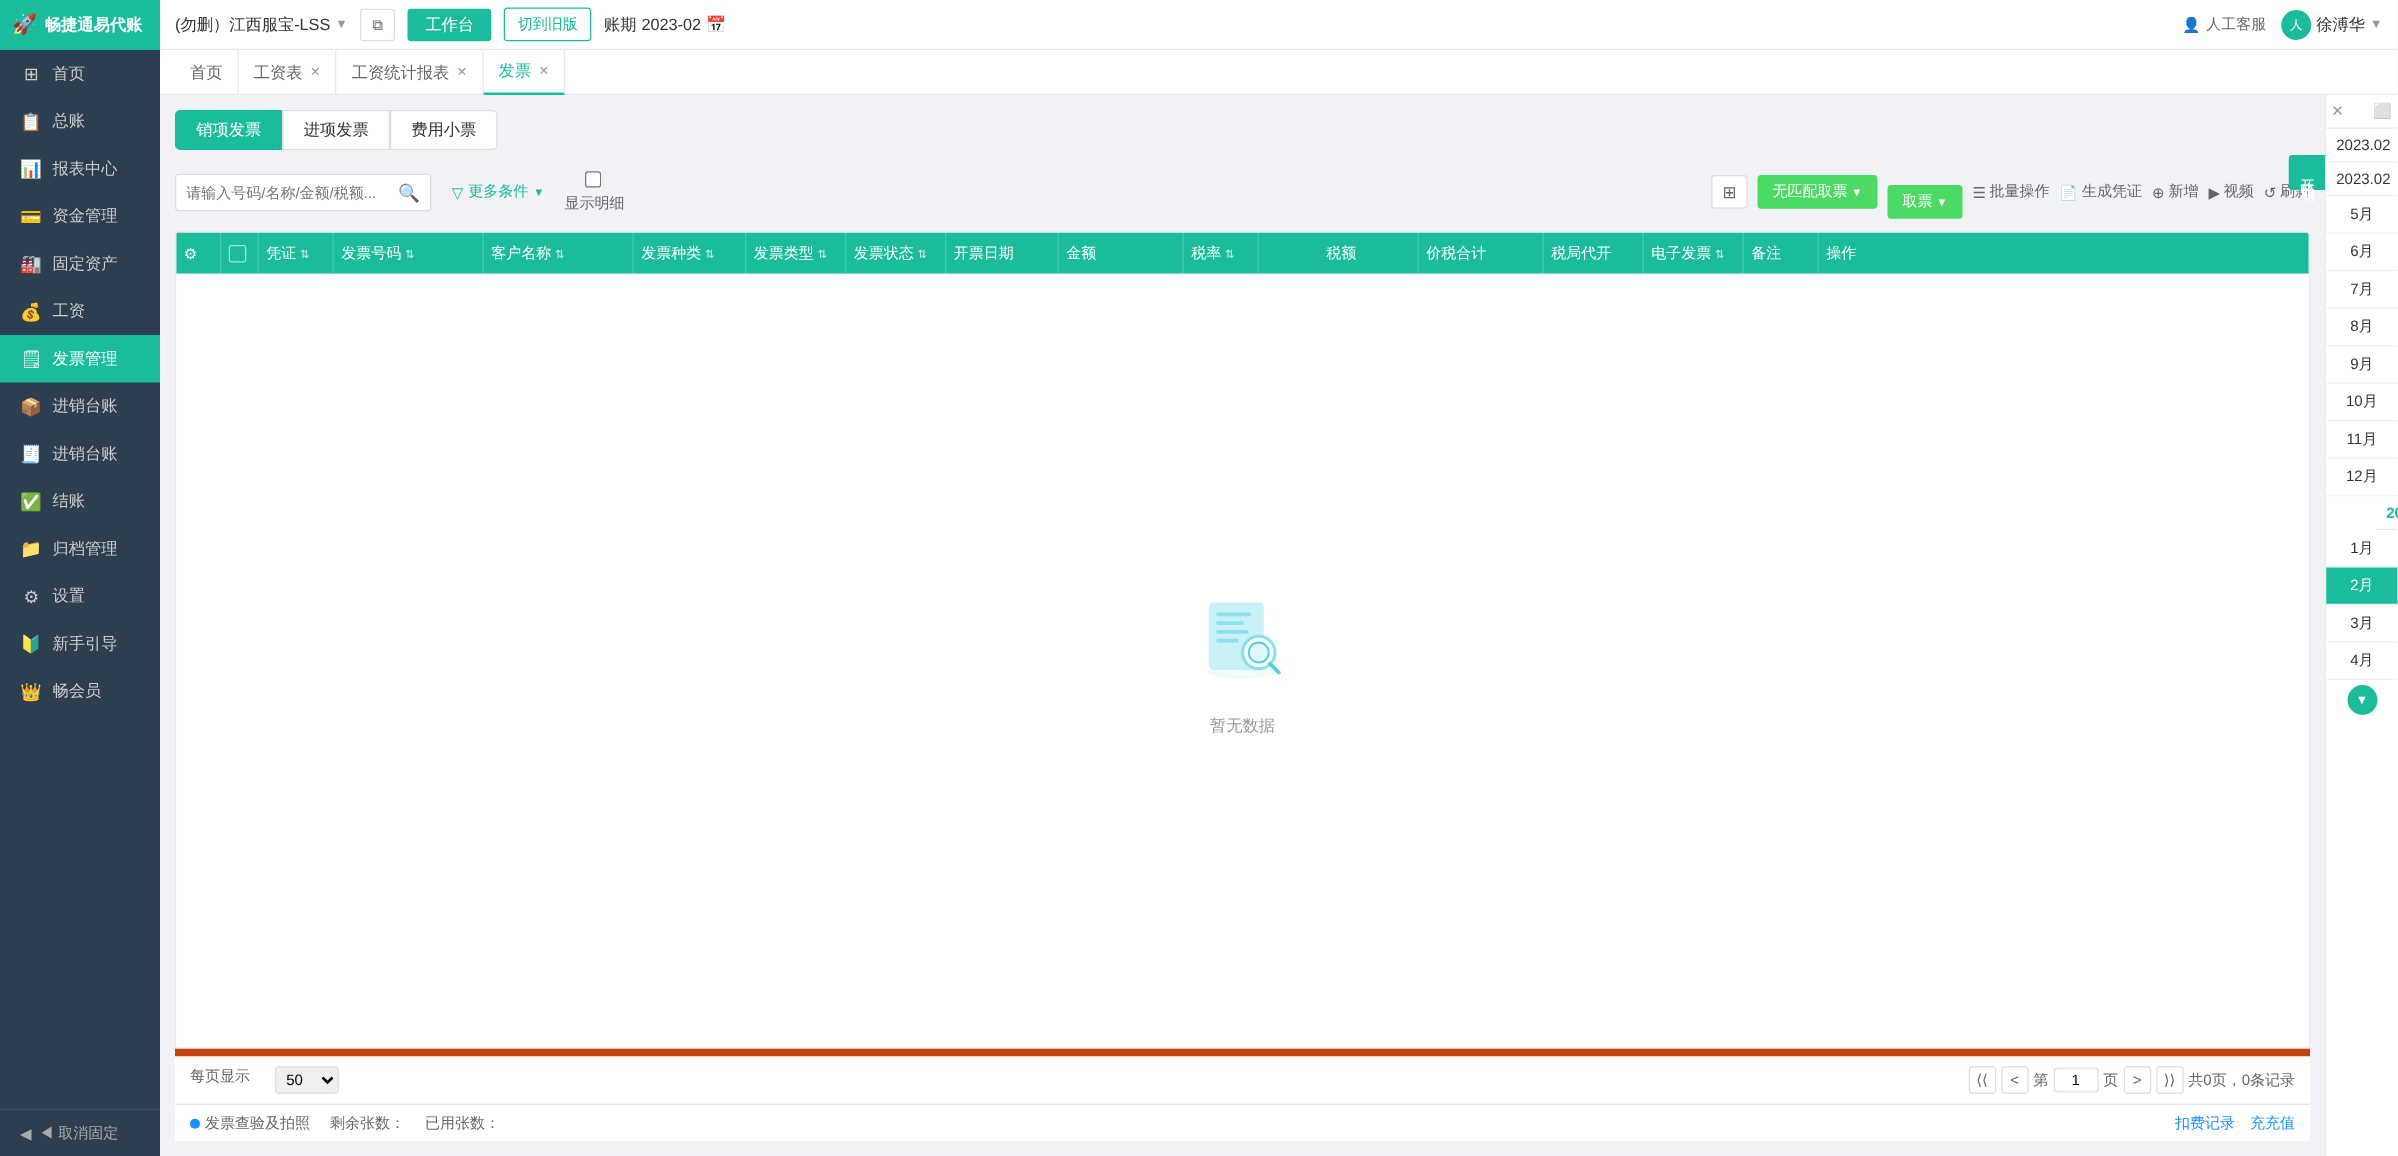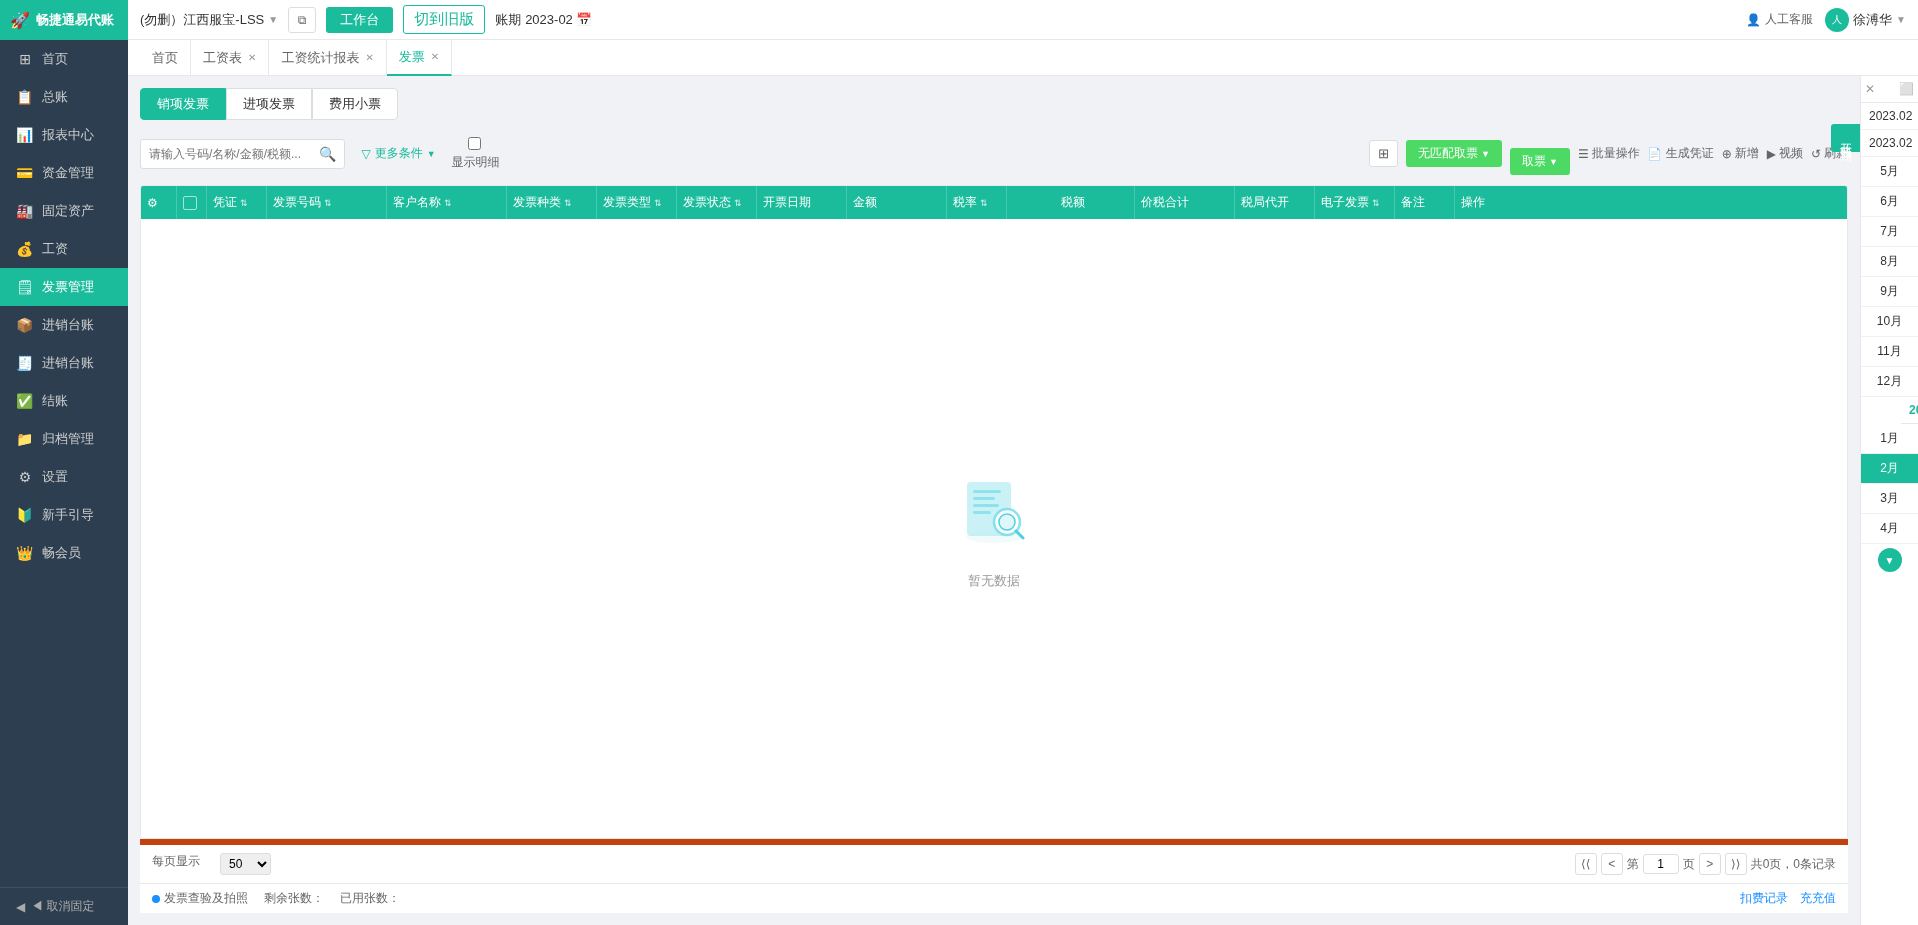--- a/index.html
+++ b/index.html
@@ -15,21 +15,21 @@
     .sidebar-bottom { margin-top: auto; padding: 10px 16px; color: #aaa; font-size: 12px; cursor: pointer; display: flex; align-items: center; gap: 6px; border-top: 1px solid #3d5166; }
 
     
     .main { flex: 1; display: flex; flex-direction: column; height: 100%; overflow: hidden; position: relative; }
 
     
     .header { background: white; height: 40px; display: flex; align-items: center; padding: 0 12px; gap: 10px; border-bottom: 1px solid #e8e8e8; flex-shrink: 0; }
     .header-company { display: flex; align-items: center; gap: 4px; color: #333; font-size: 13px; cursor: pointer; }
     .header-copy-btn { width: 28px; height: 26px; border: 1px solid #ddd; border-radius: 3px; display: flex; align-items: center; justify-content: center; cursor: pointer; color: #666; font-size: 12px; }
     .header-workbench { background: #1abc9c; color: white; padding: 4px 14px; border-radius: 3px; font-size: 13px; cursor: pointer; border: none; }
-    .header-old-version { border: 1px solid #1abc9c; color: #1abc9c; padding: 4px 10px; border-radius: 3px; font-size: 15px; cursor: pointer; background: white; }
+    .header-old-version { border: 1px solid #1abc9c; color: #1abc9c; padding: 4px 10px; border-radius: 3px; font-size: 12px; cursor: pointer; background: white; }
     .header-period { display: flex; align-items: center; gap: 4px; font-size: 13px; color: #333; }
     .header-right { margin-left: auto; display: flex; align-items: center; gap: 12px; }
     .header-service { display: flex; align-items: center; gap: 4px; color: #666; font-size: 12px; cursor: pointer; }
     .header-user { display: flex; align-items: center; gap: 4px; color: #333; font-size: 13px; cursor: pointer; }
     .header-avatar { width: 24px; height: 24px; border-radius: 50%; background: #1abc9c; display: flex; align-items: center; justify-content: center; color: white; font-size: 11px; }
 
     
     .tabs-bar { background: white; border-bottom: 1px solid #e8e8e8; display: flex; align-items: center; padding: 0 12px; height: 36px; flex-shrink: 0; }
     .tab-item { padding: 0 12px; height: 36px; display: flex; align-items: center; gap: 6px; cursor: pointer; font-size: 13px; color: #666; border-right: 1px solid #e8e8e8; }
     .tab-item.active { color: #1abc9c; border-bottom: 2px solid #1abc9c; }

